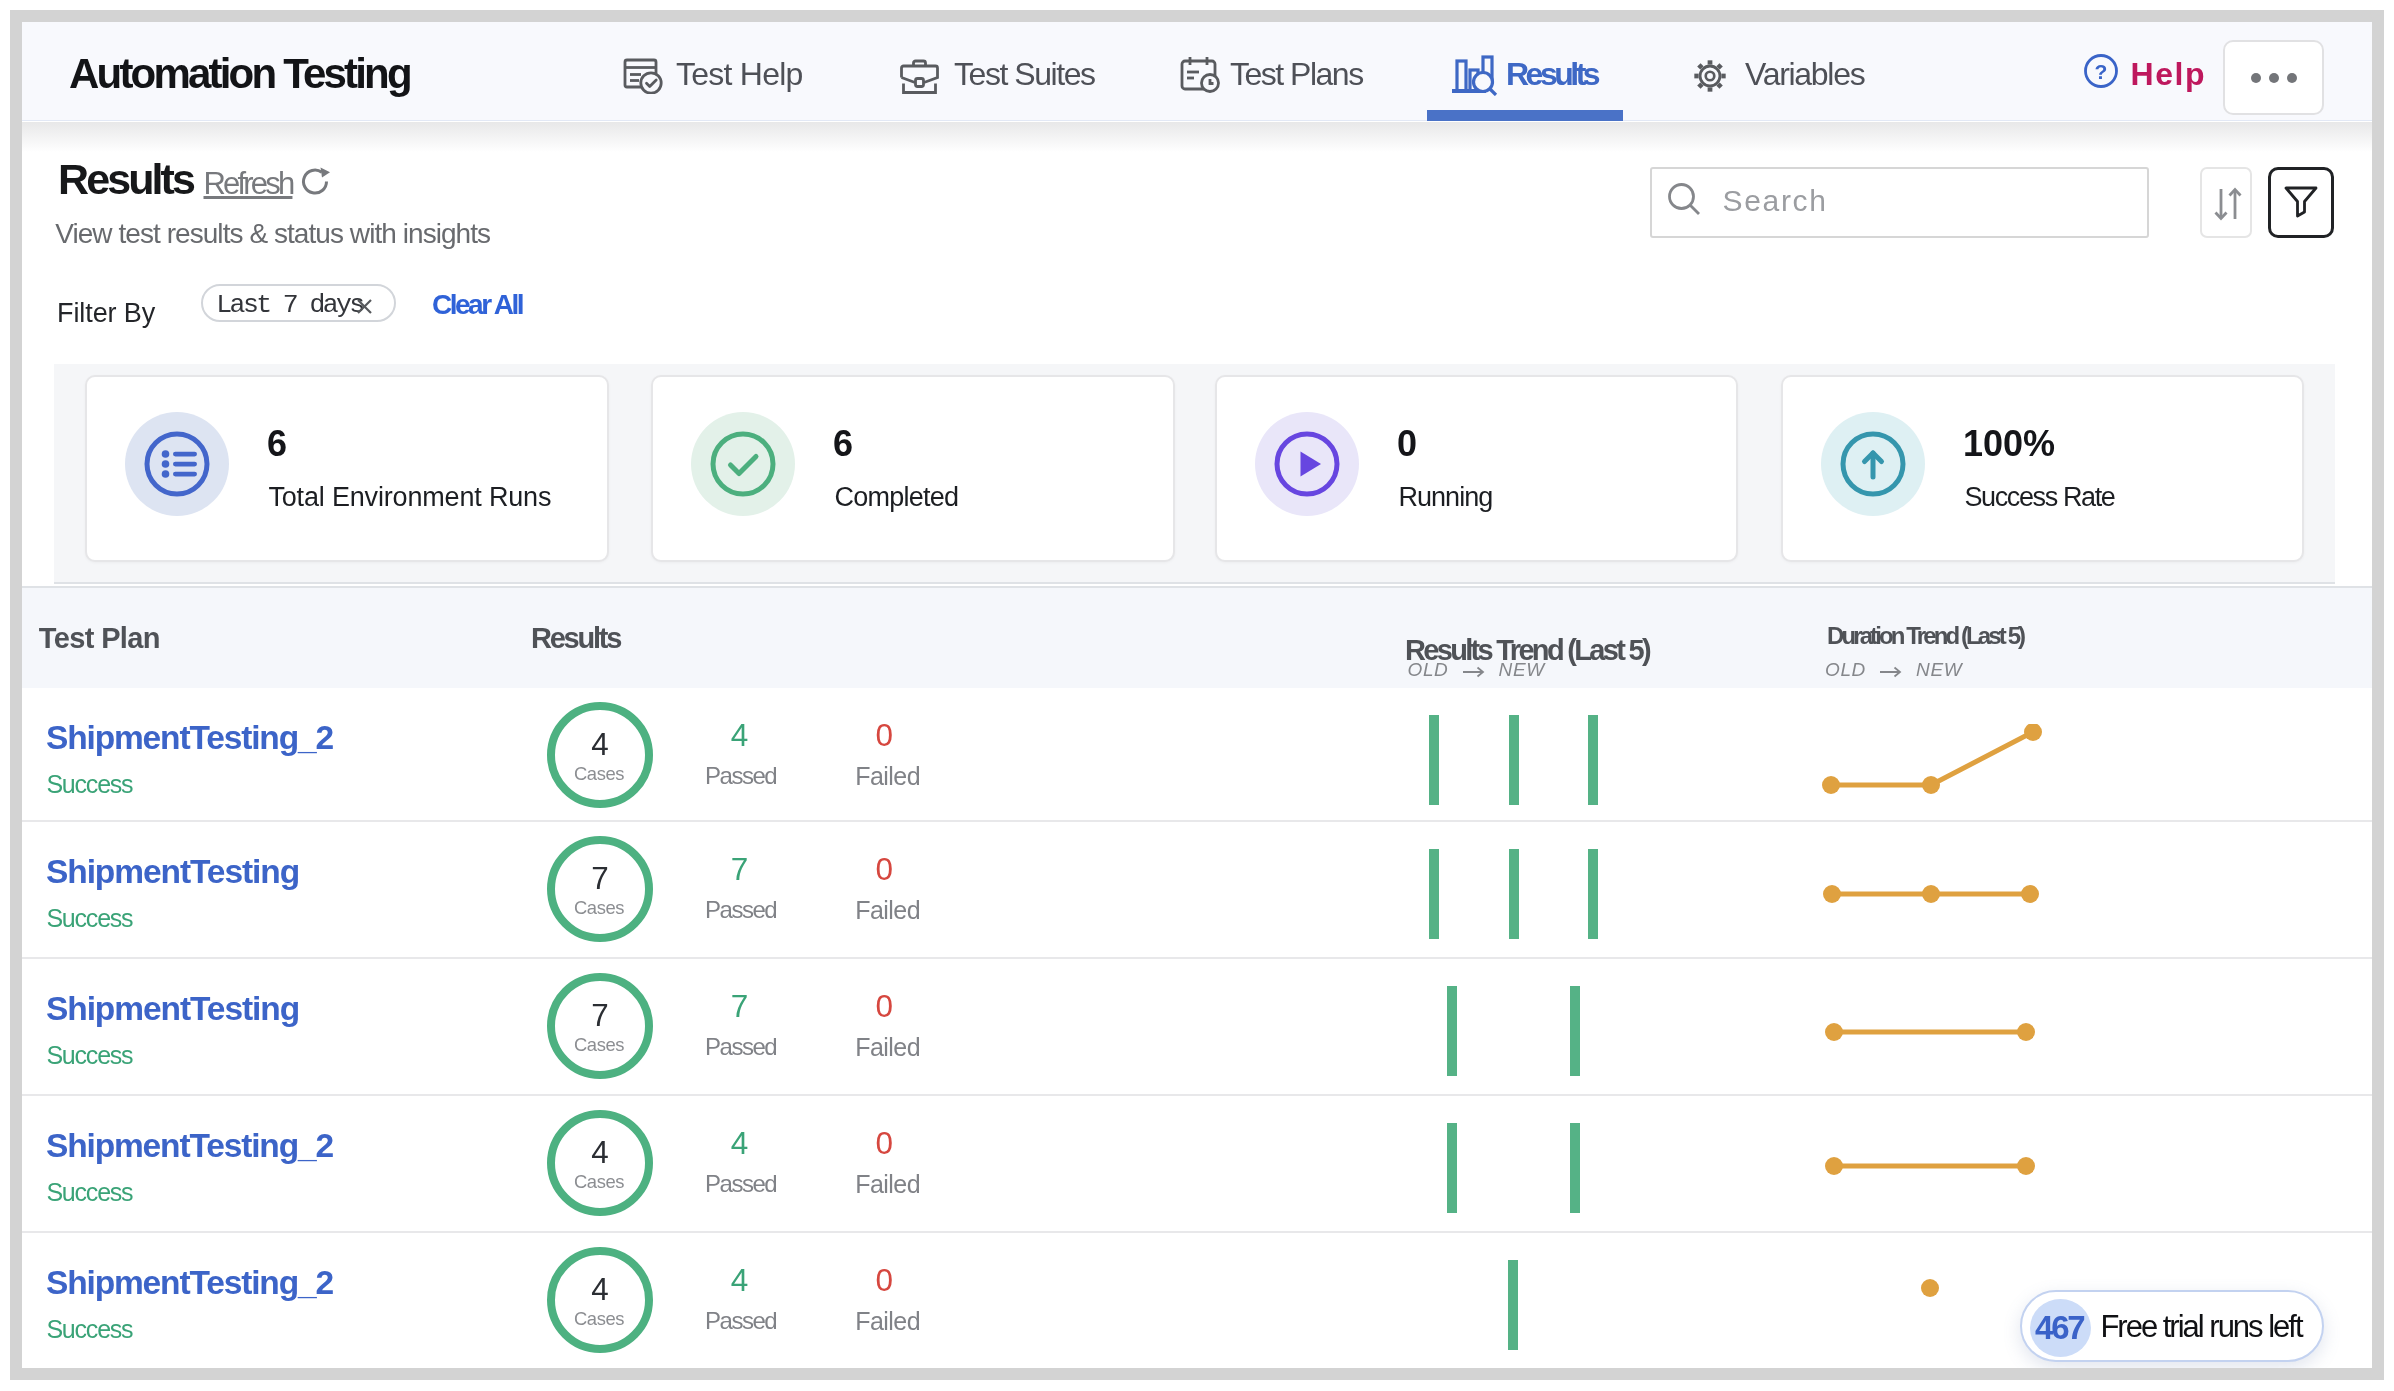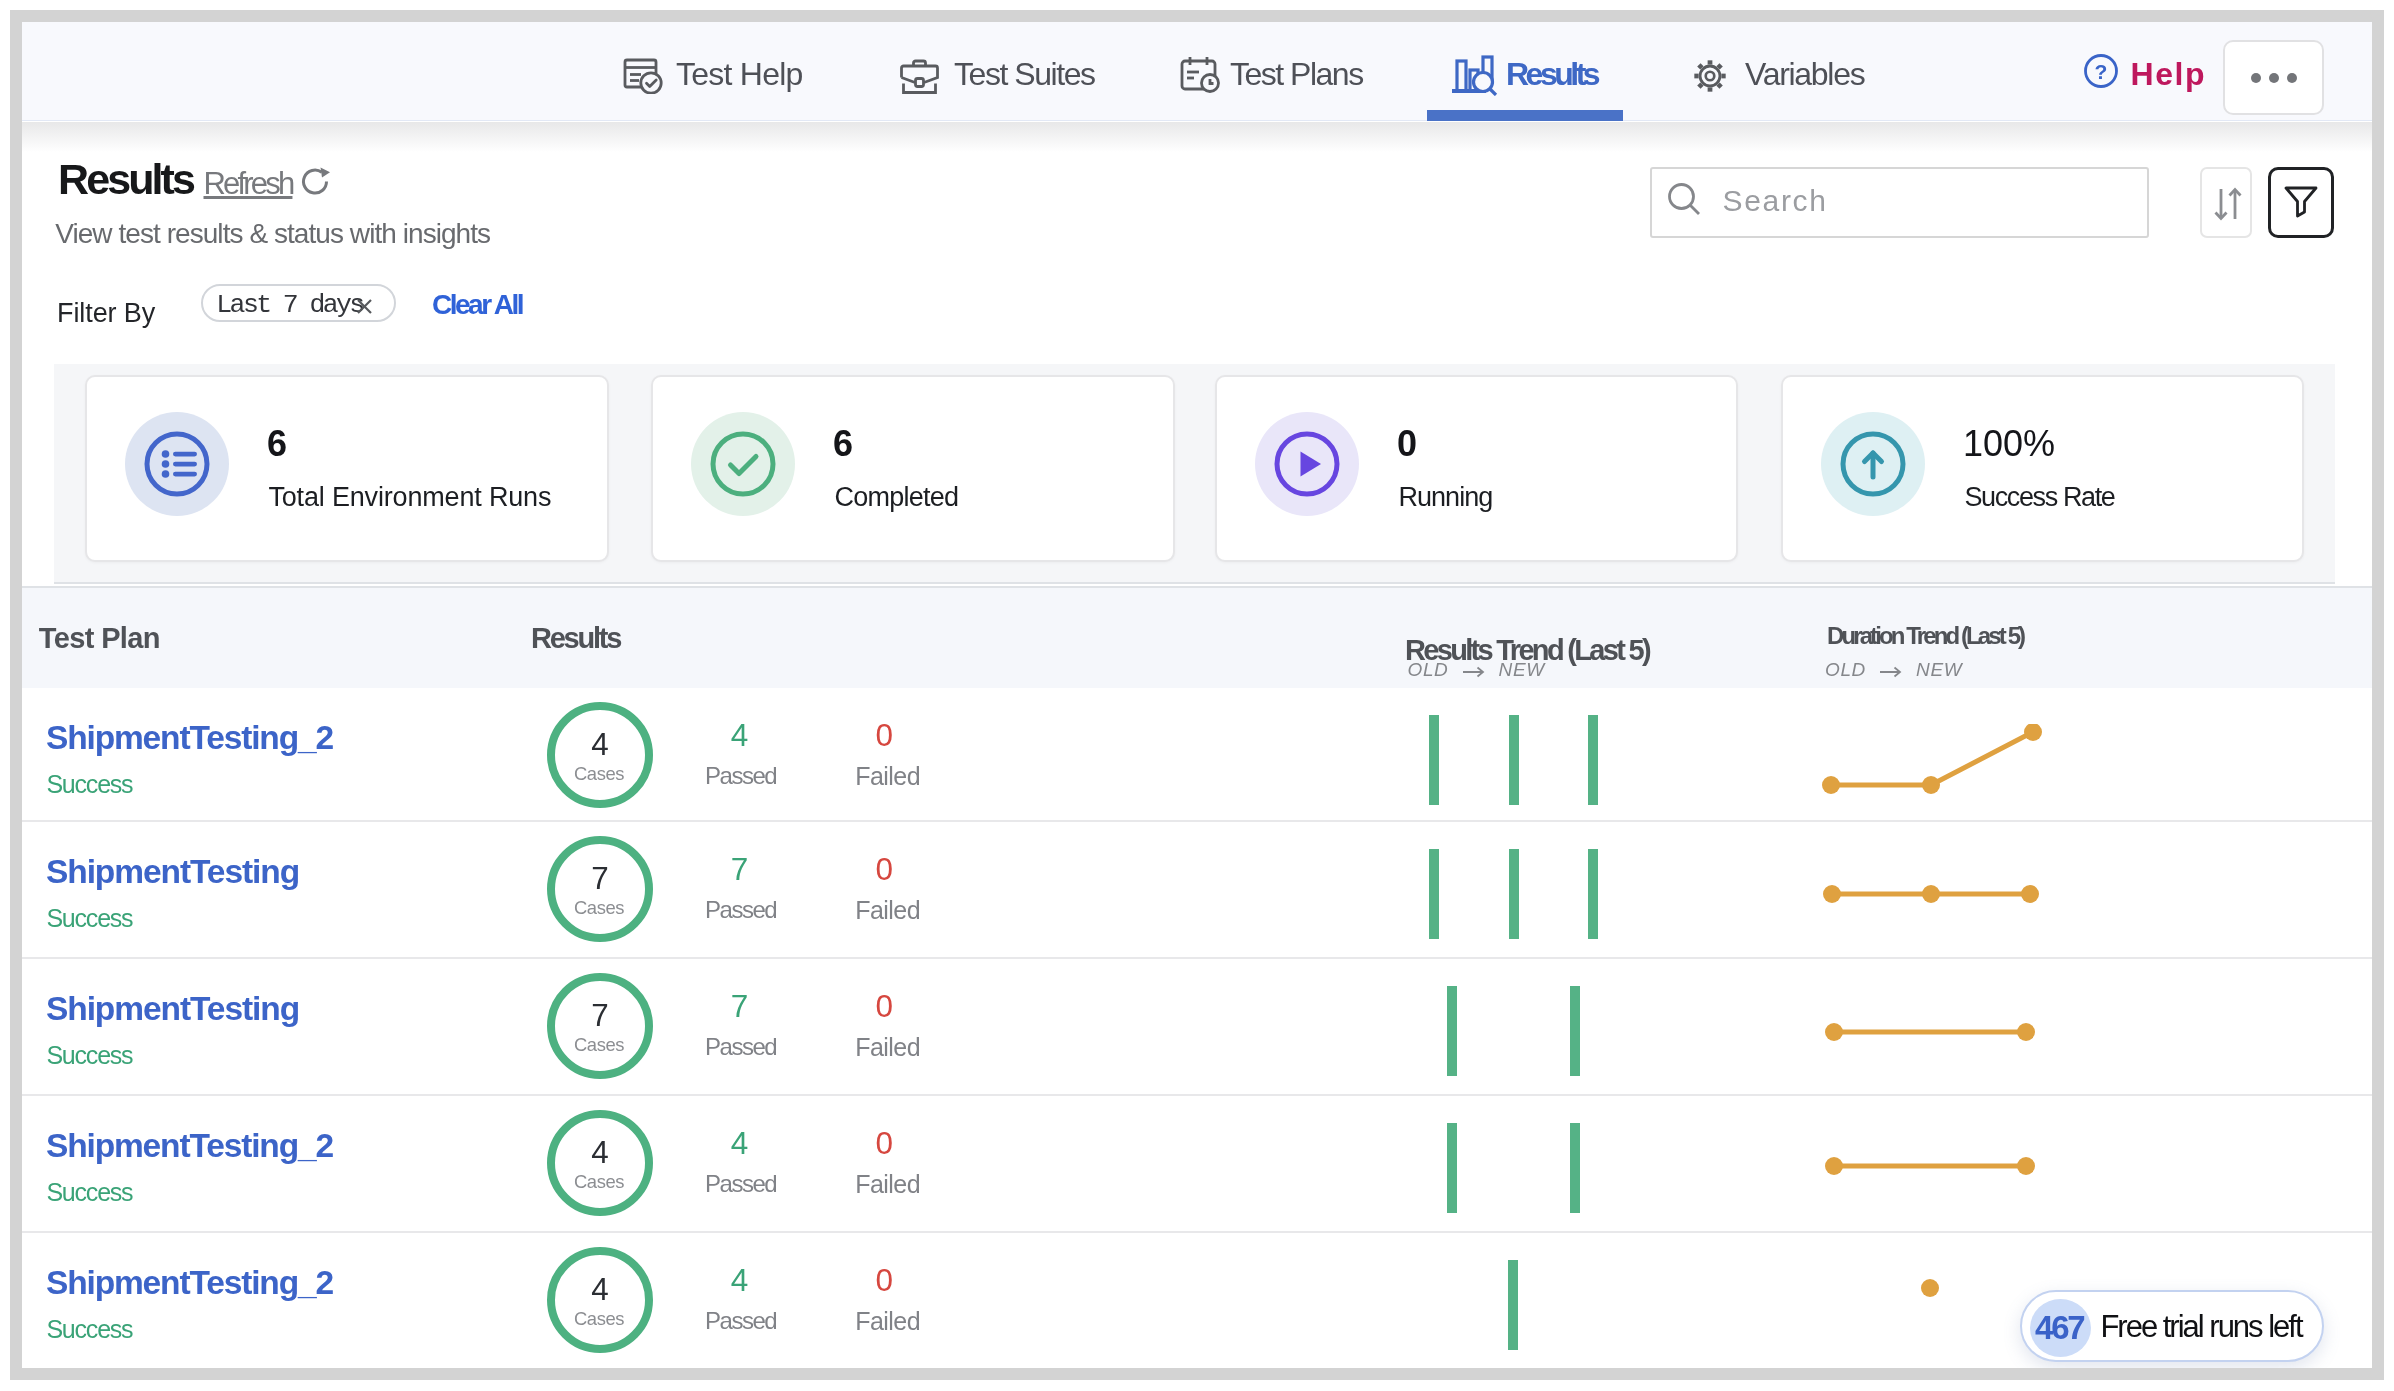--- a/index.html
+++ b/index.html
@@ -17,20 +17,21 @@
 .search { position:absolute; left:1628px; top:145px; width:499px; height:71px; border:2px solid #d6d6d6; border-radius:3px; background:#fff; }
 .sortbtn { position:absolute; left:2178px; top:145px; width:52px; height:71px; border:2px solid #e5e5e5; border-radius:7px; background:#fff; }
 .filterbtn { position:absolute; left:2246px; top:145px; width:66px; height:71px; border:3px solid #202225; border-radius:10px; background:#fff; }
 .pillbox { position:absolute; left:179px; top:262px; width:195px; height:38px; border:2px solid #d2d5da; border-radius:20px; background:#fff; }
 .trialpill { position:absolute; left:1998px; top:1268px; width:304px; height:72px; background:#fff; border:2px solid #c3d2f0; border-radius:37px; box-shadow:0 6px 18px rgba(90,110,160,0.18); }
 </style></head><body>
 <div id="frame">
     <div id="content">
 <div class="topbar"></div>
       <div class="shadow"></div>
+<div class="abs" style="left:47px; top:31.2px; font-size:42px; font-weight:700; color:#131417; line-height:1; white-space:nowrap; letter-spacing:-2.8px;">Automation Testing</div>
 <div class="abs" style="left:654px; top:36.1px; font-size:32px; font-weight:400; color:#4e5057; line-height:1; white-space:nowrap; letter-spacing:-0.75px;">Test Help</div>
 <div class="abs" style="left:932px; top:36.1px; font-size:32px; font-weight:400; color:#4e5057; line-height:1; white-space:nowrap; letter-spacing:-1.45px;">Test Suites</div>
 <div class="abs" style="left:1208px; top:36.1px; font-size:32px; font-weight:400; color:#4e5057; line-height:1; white-space:nowrap; letter-spacing:-1.5px;">Test Plans</div>
 <div class="abs" style="left:1484px; top:36.1px; font-size:32px; font-weight:700; color:#3e68c5; line-height:1; white-space:nowrap; letter-spacing:-3.5px;">Results</div>
 <div class="abs" style="left:1723px; top:36.1px; font-size:32px; font-weight:400; color:#4e5057; line-height:1; white-space:nowrap; letter-spacing:-1.3px;">Variables</div>
 <div class="abs" style="left:2108.6px; top:35.6px; font-size:32px; font-weight:700; color:#be185d; line-height:1; white-space:nowrap; letter-spacing:1.5px;">Help</div>
 <div class="abs" style="left:1405px; top:88px; width:196px; height:11px; background:#4a72c7;"></div>
 <svg class="abs" style="left:601px; top:36px;" width="40" height="36" viewBox="0 0 40 36">
         <g fill="none" stroke="#595b5f" stroke-width="2.8">
           <rect x="2" y="2" width="31" height="27" rx="2"></rect>
@@ -169,21 +170,21 @@
 <div class="abs" style="left:1375px; top:404.3px; font-size:36px; font-weight:700; color:#141519; line-height:1; white-space:nowrap;">0</div>
 <div class="abs" style="left:1376.4px; top:462.1px; font-size:27px; font-weight:400; color:#1c1e22; line-height:1; white-space:nowrap; letter-spacing:-0.94px;">Running</div>
 <div class="card" style="left:1759px; width:523px;"></div>
 <div class="abs" style="left:1799px; top:390px; width:104px; height:104px; border-radius:50%; background:#def0f3;"><svg width="104" height="104" viewBox="0 0 104 104">
           <g fill="none" stroke="#3596ad" stroke-width="5" stroke-linecap="round" stroke-linejoin="round">
             <circle cx="52" cy="52" r="30"></circle>
             <line x1="52" y1="65" x2="52" y2="41"></line>
             <path d="M43.5 49.5 L52 41 L60.5 49.5"></path>
           </g>
         </svg></div>
-<div class="abs" style="left:1941px; top:404.3px; font-size:36px; font-weight:400; color:#141519; line-height:1; white-space:nowrap;">100%</div>
+<div class="abs" style="left:1941px; top:404.3px; font-size:36px; font-weight:700; color:#141519; line-height:1; white-space:nowrap;">100%</div>
 <div class="abs" style="left:1942.4px; top:462.1px; font-size:27px; font-weight:400; color:#1c1e22; line-height:1; white-space:nowrap; letter-spacing:-1.38px;">Success Rate</div>
 <div class="thead"></div>
 <div class="abs" style="left:16.8px; top:601.9px; font-size:29px; font-weight:700; color:#4f5257; line-height:1; white-space:nowrap; letter-spacing:-0.64px;">Test Plan</div>
 <div class="abs" style="left:509px; top:601.9px; font-size:29px; font-weight:700; color:#4f5257; line-height:1; white-space:nowrap; letter-spacing:-2.25px;">Results</div>
 <div class="abs" style="left:1383px; top:601.9px; font-size:29px; font-weight:700; color:#4f5257; line-height:1; white-space:nowrap; letter-spacing:-2.68px;margin-top:12px;">Results Trend (Last 5)</div>
 <div class="abs" style="left:1805px; top:601.9px; font-size:24px; font-weight:700; color:#4f5257; line-height:1; white-space:nowrap; letter-spacing:-2.89px;">Duration Trend (Last 5)</div>
 <div class="abs" style="left:1385.5px; top:637.6px; font-size:19px; font-weight:400; color:#85878b; line-height:1; white-space:nowrap; letter-spacing:0.6px; font-style:italic;">OLD</div>
 <div class="abs" style="left:1476.6px; top:637.6px; font-size:19px; font-weight:400; color:#85878b; line-height:1; white-space:nowrap; letter-spacing:0.6px; font-style:italic;">NEW</div>
 <svg class="abs" style="left:1439.7px; top:644px;" width="24" height="12" viewBox="0 0 24 12">
         <path d="M1 6 H20 M15.5 1.5 L21 6 L15.5 10.5" fill="none" stroke="#85878b" stroke-width="1.8"></path>

